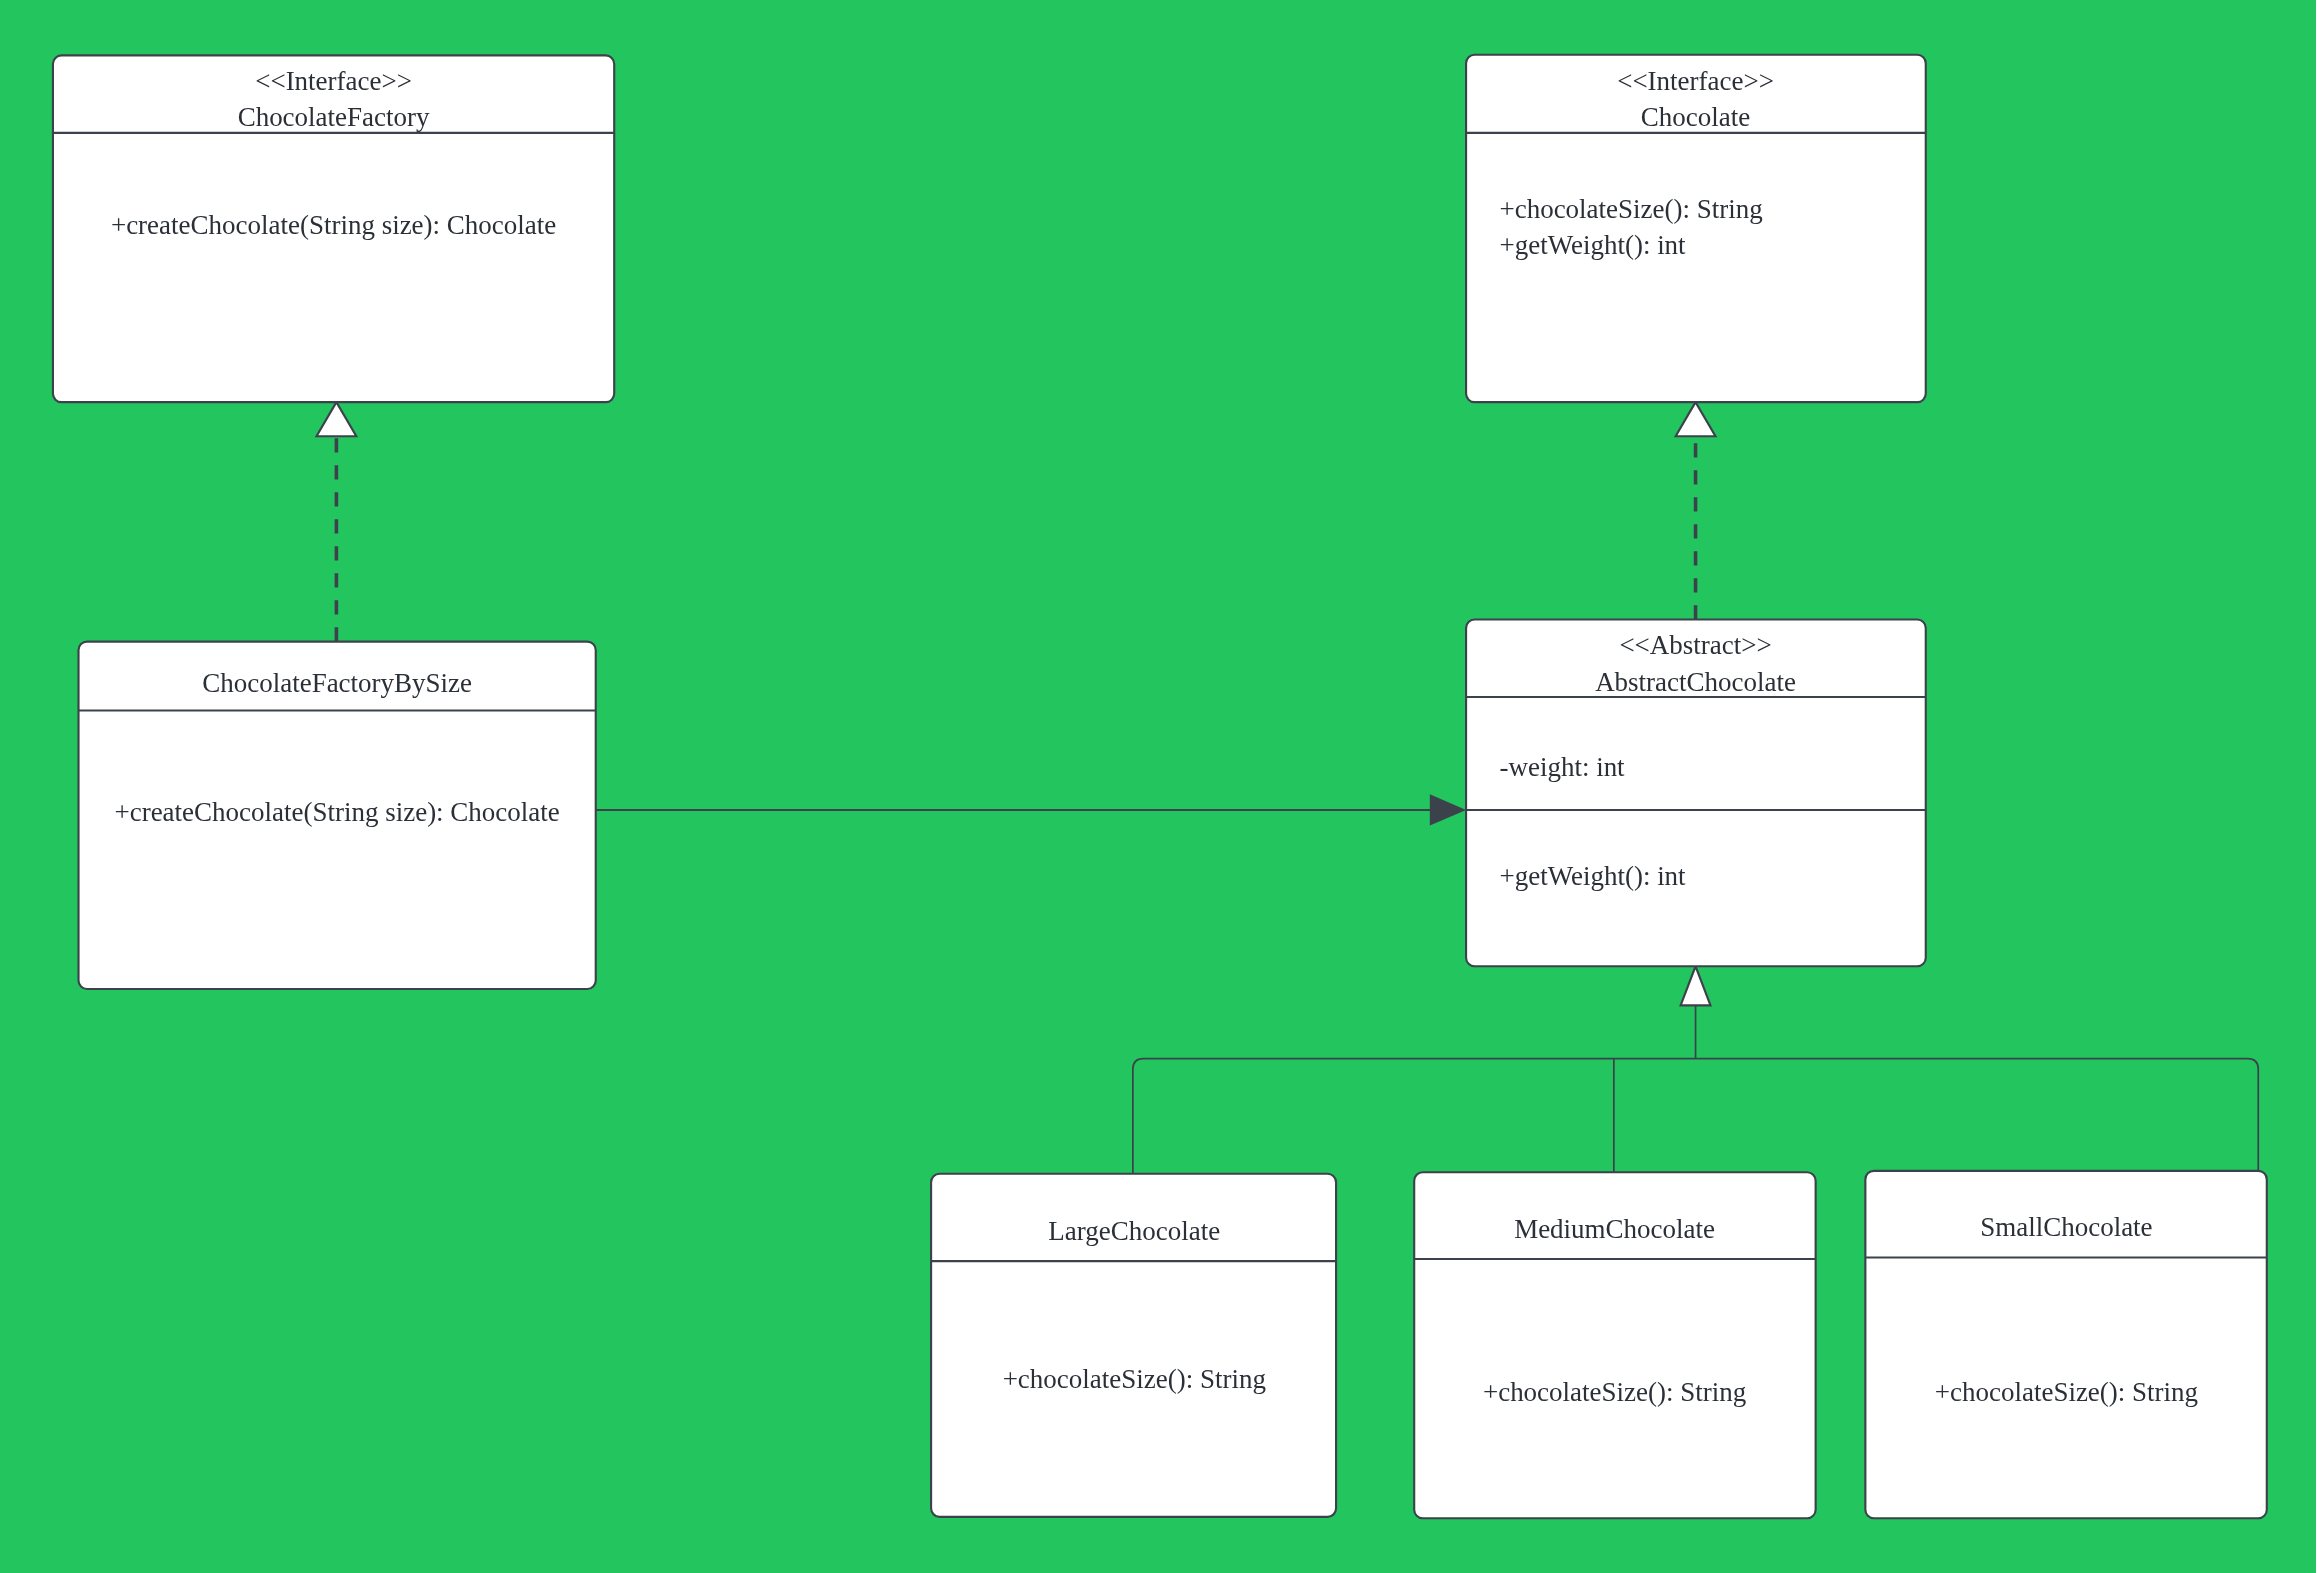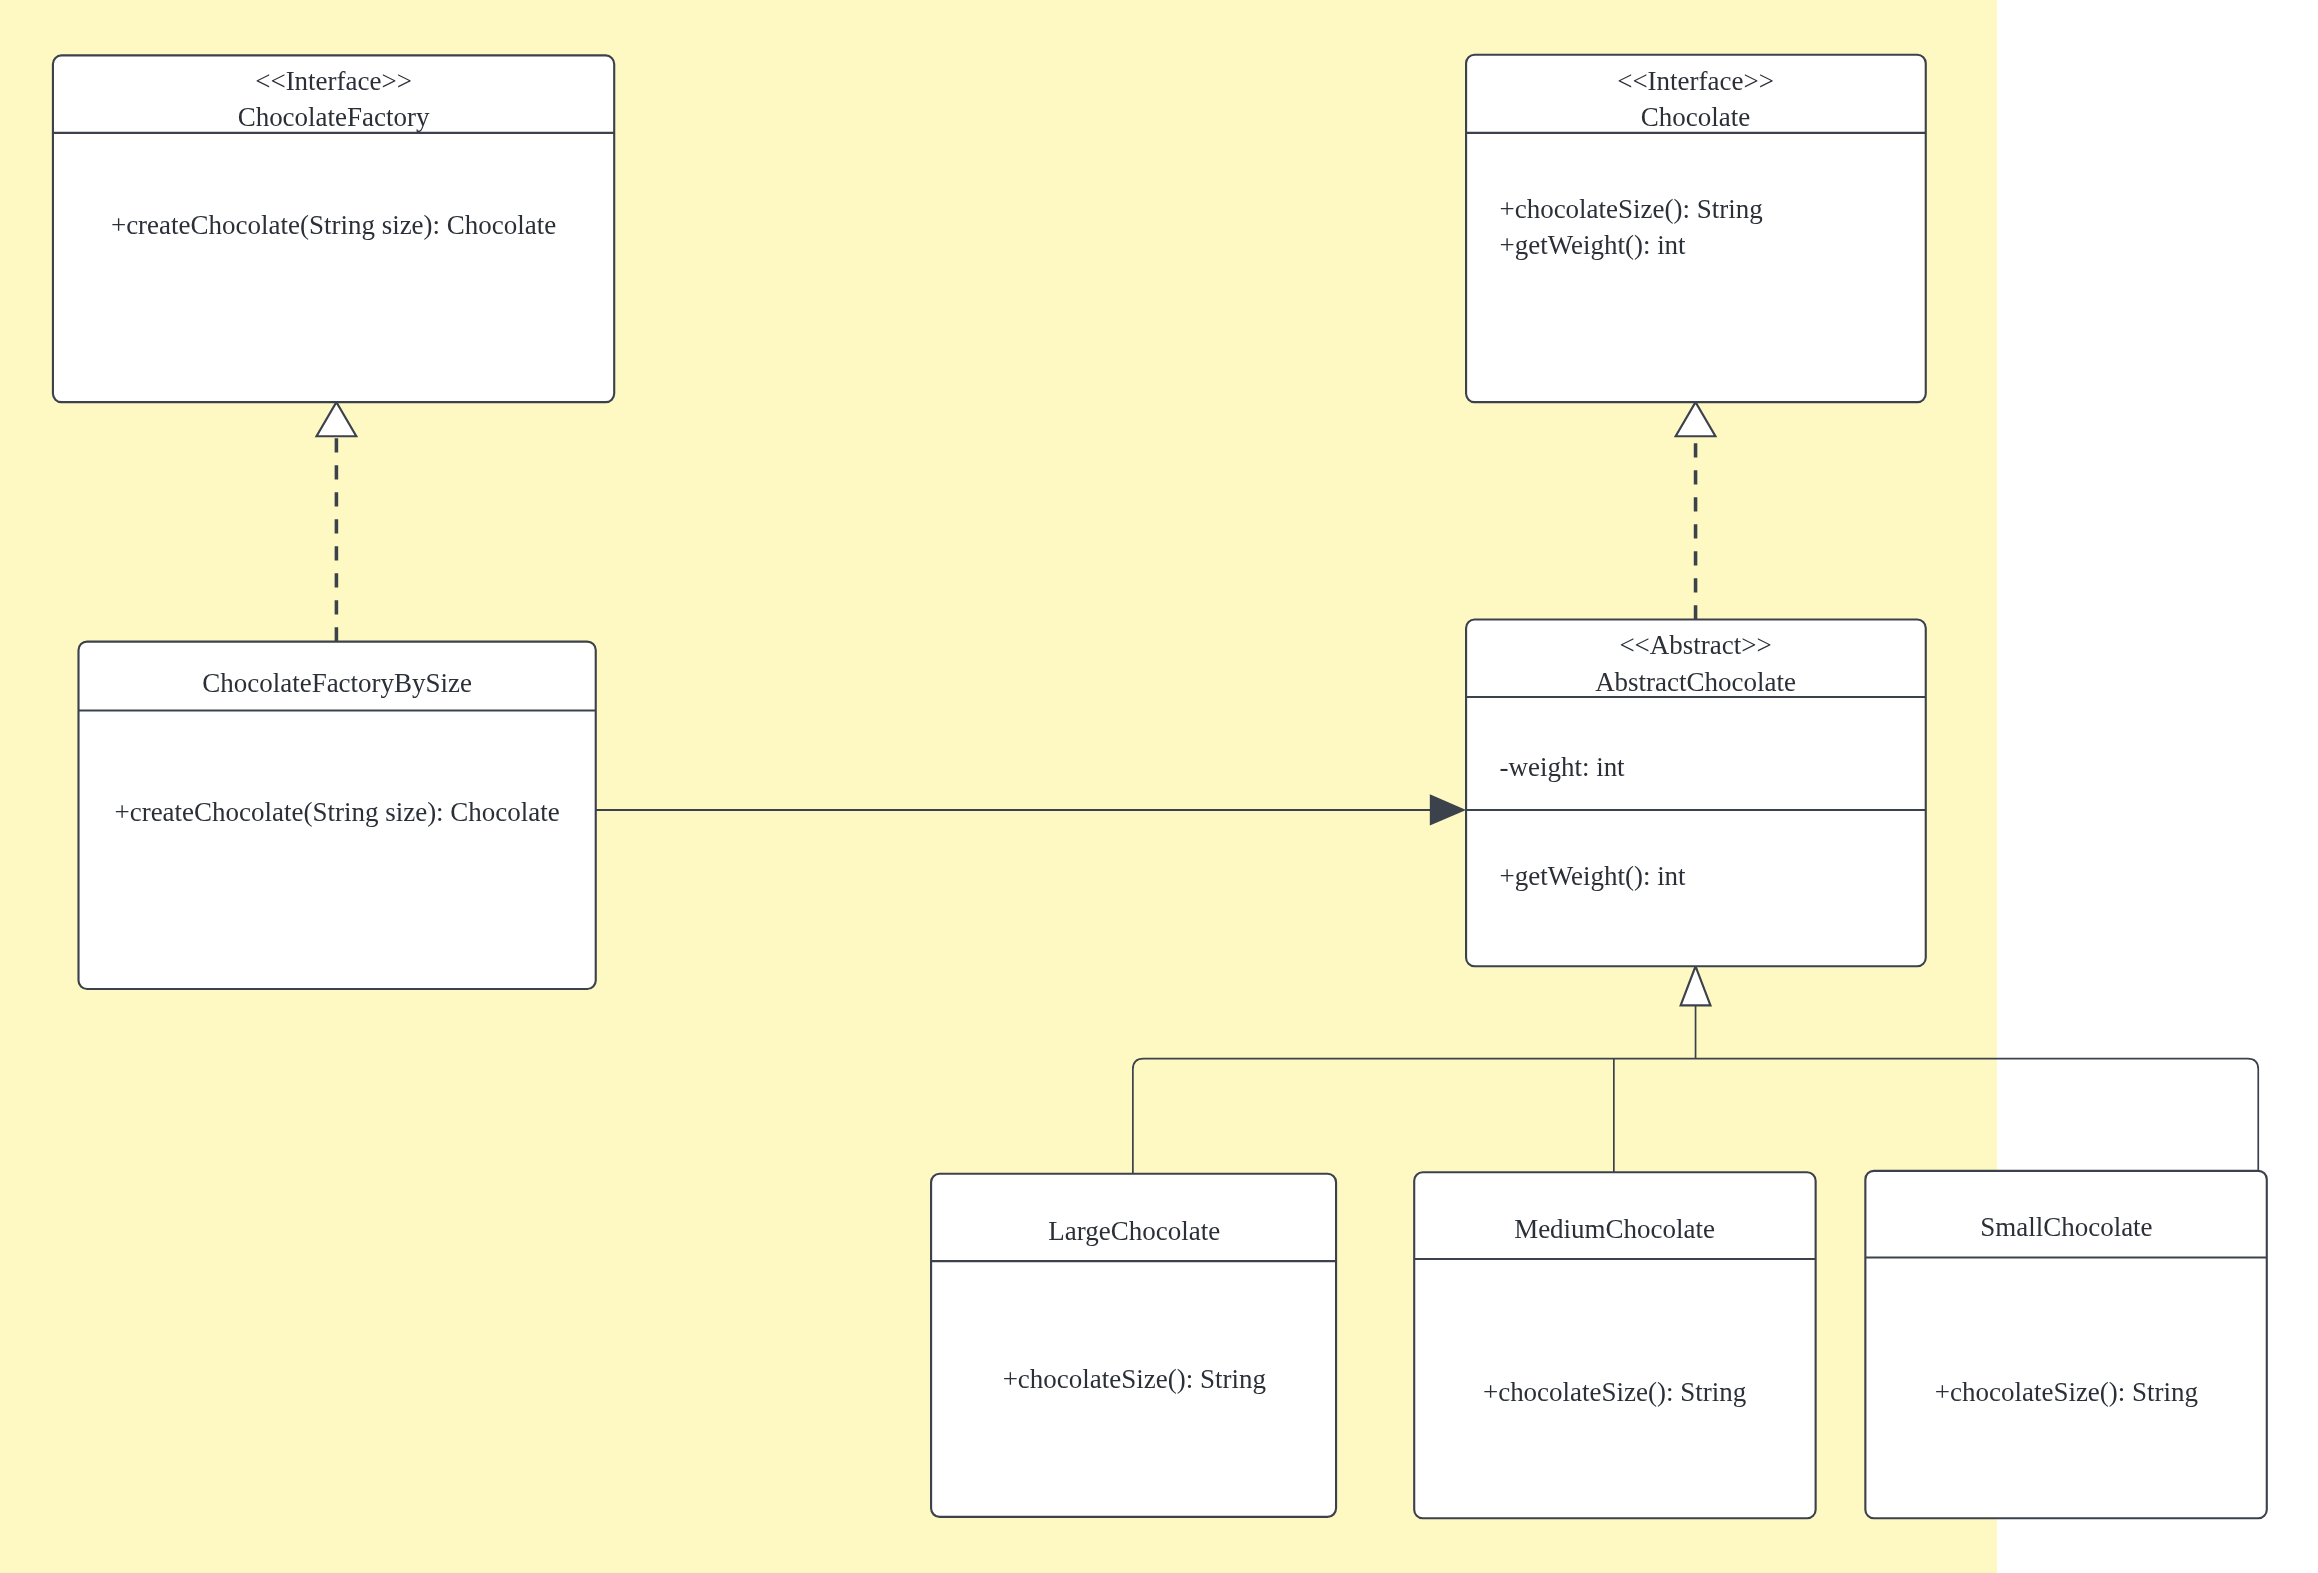--- a/index.html
+++ b/index.html
@@ -8,23 +8,23 @@
     background: #ffffff;
   }
   body {
     width: 2319px;
     height: 1573px;
     overflow: hidden;
     font-family: "Liberation Serif", "DejaVu Serif", serif;
   }
   #diagram-root {
     position: relative;
-    width: 1997px;
+    width: 2316px;
     height: 1573px;
-    background: #fef9c3;
+    background: #22c55e;
   }
   svg.canvas {
     position: absolute;
     top: 0;
     left: 0;
     width: 2319px;
     height: 1573px;
     display: block;
   }
   .cls-box {

